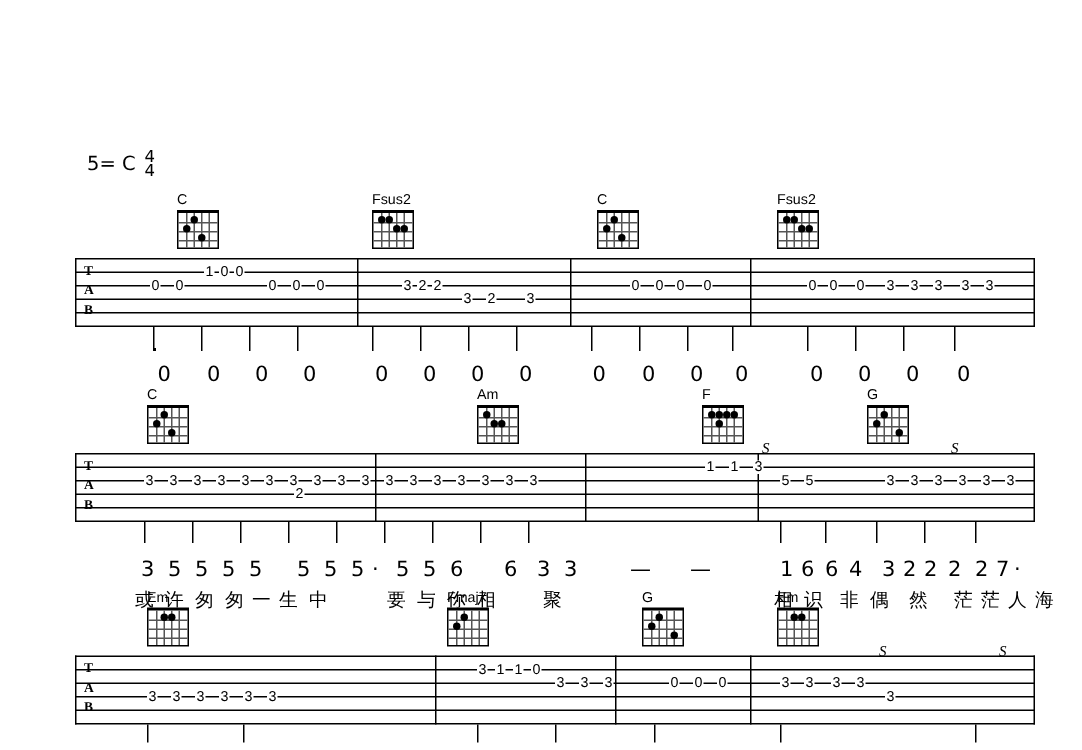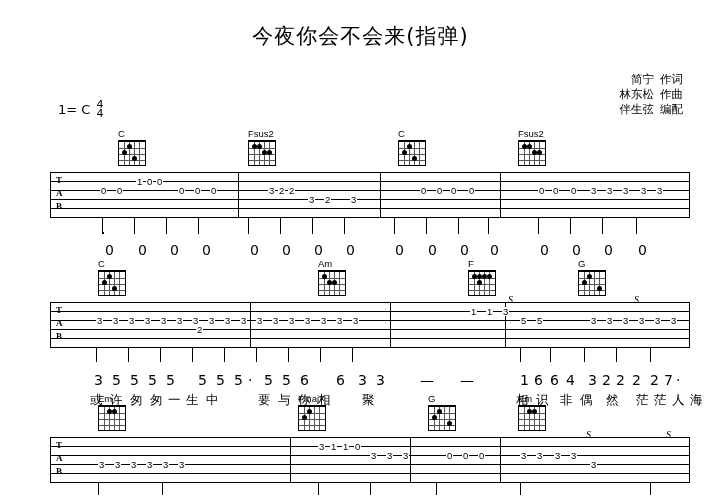--- a/index.html
+++ b/index.html
@@ -210,30 +210,24 @@
     font-style: italic;
     font-size: 10px;
     color: #000;
   }
 </style>
 </head>
 <body>
 
 <div class="sheet">
 
-  <div class="title">今夜你会不会来(指弹)</div>
-
-  <div class="credits">
-    <div><span class="name">简宁</span><span class="role">作词</span></div>
-    <div><span class="name">林东松</span><span class="role">作曲</span></div>
-    <div><span class="name">伴生弦</span><span class="role">编配</span></div>
-  </div>
+
 
   <div class="keysig">
-    <span>1= C</span>
+    <span>5= C</span>
     <span class="frac">
       <span class="num">4</span>
       <span class="den">4</span>
     </span>
   </div>
 
   <div class="system sys1">
     <div class="chords">
       <div class="chord" style="left:68px">
         <div class="cname">C</div>

